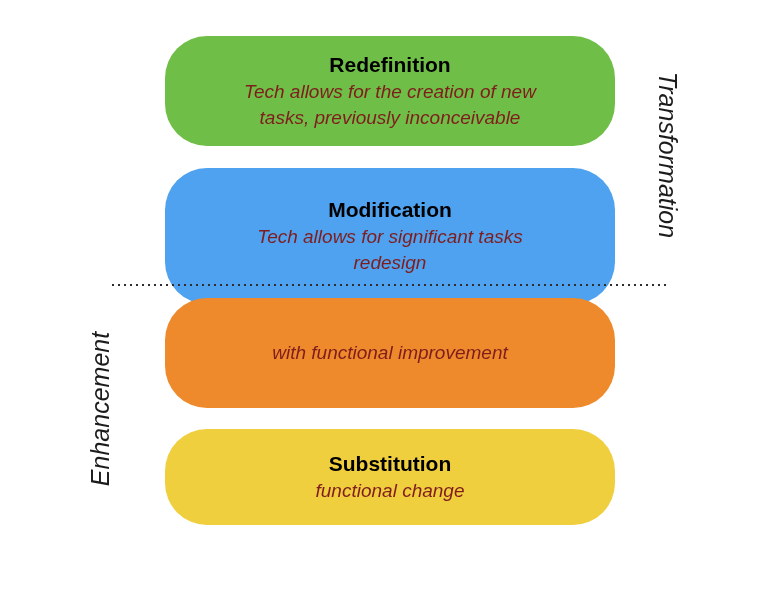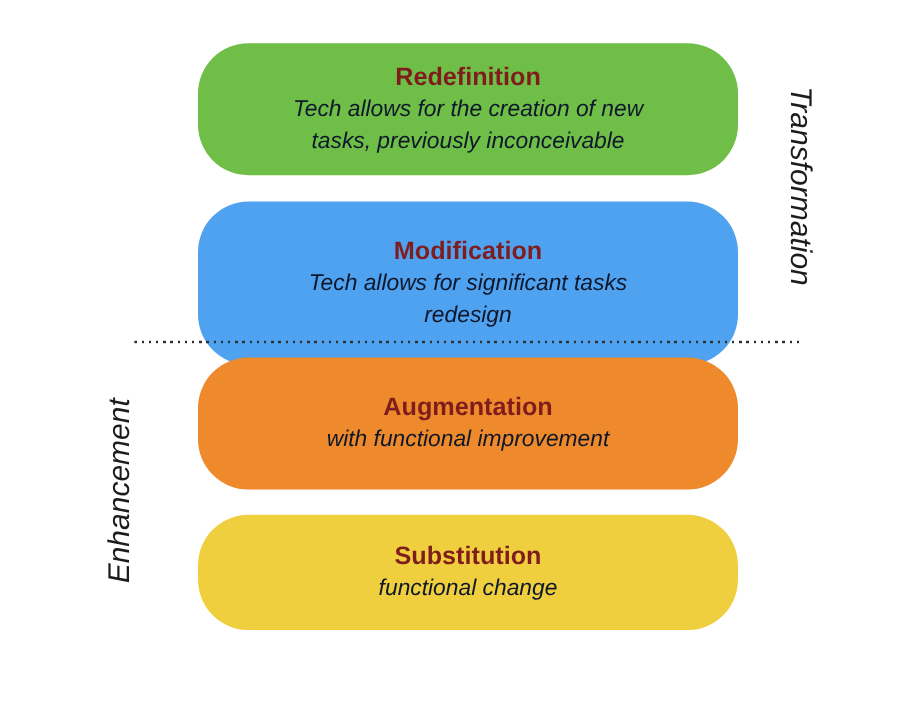--- a/index.html
+++ b/index.html
@@ -29,27 +29,27 @@
     padding: 4px 18px;
   }
   .box-0 { top: 36px;  height: 110px; }
   .box-1 { top: 168px; height: 136px; }
   .box-2 { top: 298px; height: 110px; }
   .box-3 { top: 429px; height: 96px; }
   .level-title {
     font-weight: bold;
     font-size: 21px;
     line-height: 28px;
-    color: #7f1d1d;
+    color: #000000;
   }
   .level-desc {
     font-style: italic;
     font-size: 19px;
     line-height: 26px;
-    color: #0f172a;
+    color: #7f1d1d;
   }
   .separator {
     position: absolute;
     left: 112px;
     top: 284px;
     width: 556px;
     height: 2px;
     background-image: repeating-linear-gradient(to right, #2e2e2e 0 2px, transparent 2px 6px);
   }
   .side-label {
@@ -83,21 +83,20 @@
 
   <div class="level-box box-1" style="background-color: rgb(79, 162, 239);">
     <div class="level-title">Modification</div>
     <div class="level-desc">Tech allows for significant tasks</div>
     <div class="level-desc">redesign</div>
   </div>
 
   <div class="separator"></div>
 
   <div class="level-box box-2" style="background-color: rgb(238, 138, 43);">
-    <div class="level-title">Augmentation</div>
     <div class="level-desc">with functional improvement</div>
   </div>
 
   <div class="level-box box-3" style="background-color: rgb(240, 207, 62);">
     <div class="level-title">Substitution</div>
     <div class="level-desc">functional change</div>
   </div>
 
   <div class="side-label label-right">Transformation</div>
 

